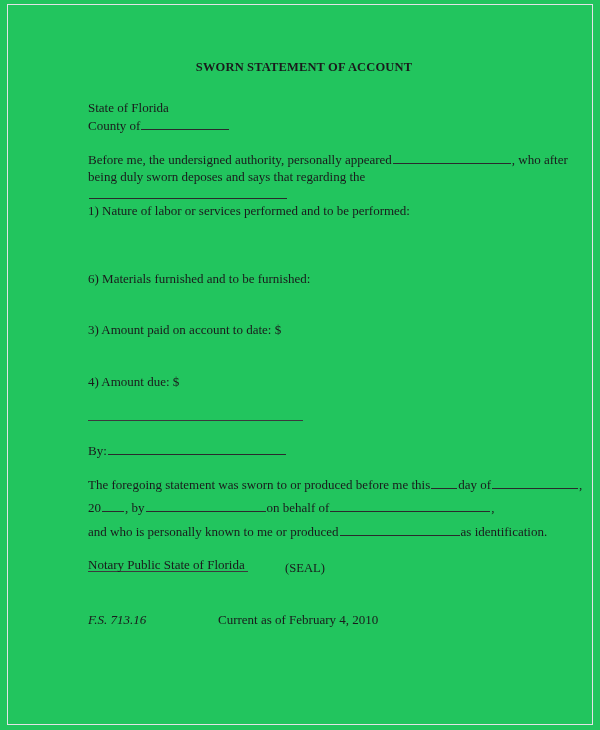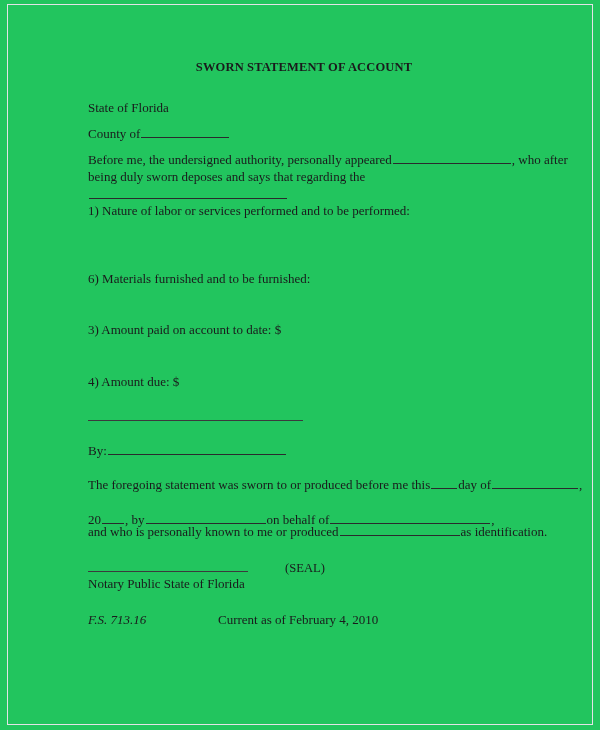--- a/index.html
+++ b/index.html
@@ -77,44 +77,44 @@
 
 <div id="page">
 
   <div class="page-border"></div>
 
   <div class="sheet">
 
     <div class="doc-title">SWORN STATEMENT OF ACCOUNT</div>
 
     <div class="ln" style="top:100px;">State of Florida</div>
-    <div class="ln" style="top:118px;margin-top:8px;"><span>County of</span><span class="blank" style="width:88px;"></span></div>
+    <div class="ln" style="top:118px;"><span>County of</span><span class="blank" style="width:88px;"></span></div>
 
     <div class="ln" style="top:152px;"><span>Before me, the undersigned authority, personally appeared</span><span class="blank" style="width:118px;"></span><span>, who after</span></div>
 
     <div class="ln" style="top:169px;">being duly sworn deposes and says that regarding the</div>
 
     <div class="ln" style="top:187px;"><span class="blank" style="width:198px;"></span></div>
 
     <div class="ln" style="top:203px;">1) Nature of labor or services performed and to be performed:</div>
     <div class="ln" style="top:271px;">6) Materials furnished and to be furnished:</div>
     <div class="ln" style="top:322px;">3) Amount paid on account to date: $</div>
     <div class="ln" style="top:374px;">4) Amount due: $</div>
 
     <div class="rule" style="left:0; top:420px; width:215px;"></div>
 
     <div class="ln" style="top:443px;"><span>By:</span><span class="blank" style="width:178px;"></span></div>
 
     <div class="ln" style="top:477px;"><span>The foregoing statement was sworn to or produced before me this</span><span class="blank" style="width:26px;"></span><span>day of</span><span class="blank" style="width:86px;"></span><span>,</span></div>
 
-    <div class="ln" style="top:512px;"><span>20</span><span class="blank" style="width:22px;"></span><span>, by</span><span class="blank" style="width:120px;"></span><span>on behalf of</span><span class="blank" style="width:160px;"></span><span>,</span></div>
+    <div class="ln" style="top:500px;"><span>20</span><span class="blank" style="width:22px;"></span><span>, by</span><span class="blank" style="width:120px;"></span><span>on behalf of</span><span class="blank" style="width:160px;"></span><span>,</span></div>
 
     <div class="ln" style="top:524px;"><span>and who is personally known to me or produced</span><span class="blank" style="width:120px;"></span><span>as identification.</span></div>
 
     <div class="rule" style="left:0; top:571px; width:160px;"></div>
     <div class="seal" style="left:197px; top:561px;">(SEAL)</div>
-    <div class="ln" style="top:576px;">Notary Public State of Florida</div>
+    <div class="ln" style="top:557px;">Notary Public State of Florida</div>
 
     <div class="ln" style="top:612px;font-style:italic;">F.S. 713.16</div>
     <div class="ln" style="top:612px; left:130px;">Current as of February 4, 2010</div>
 
   </div>
 </div>
 
 </body></html>

